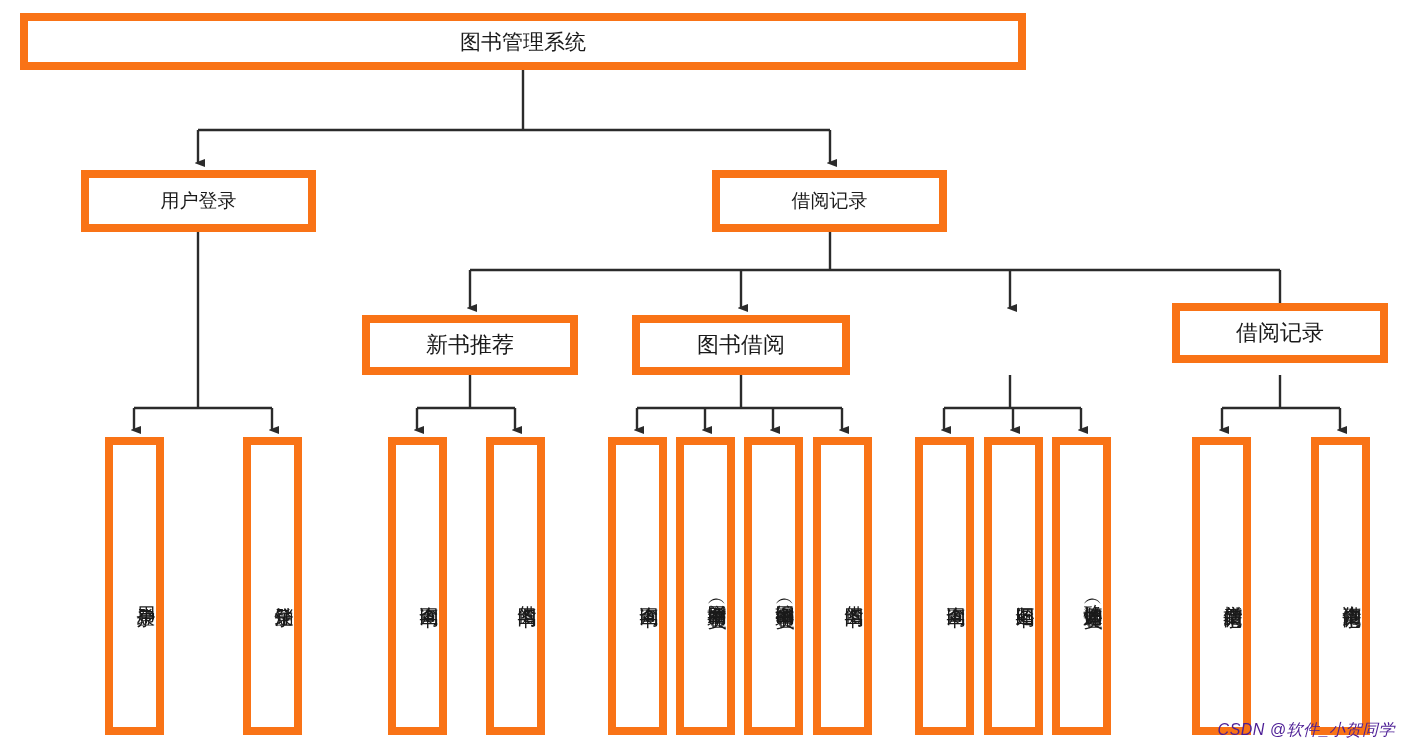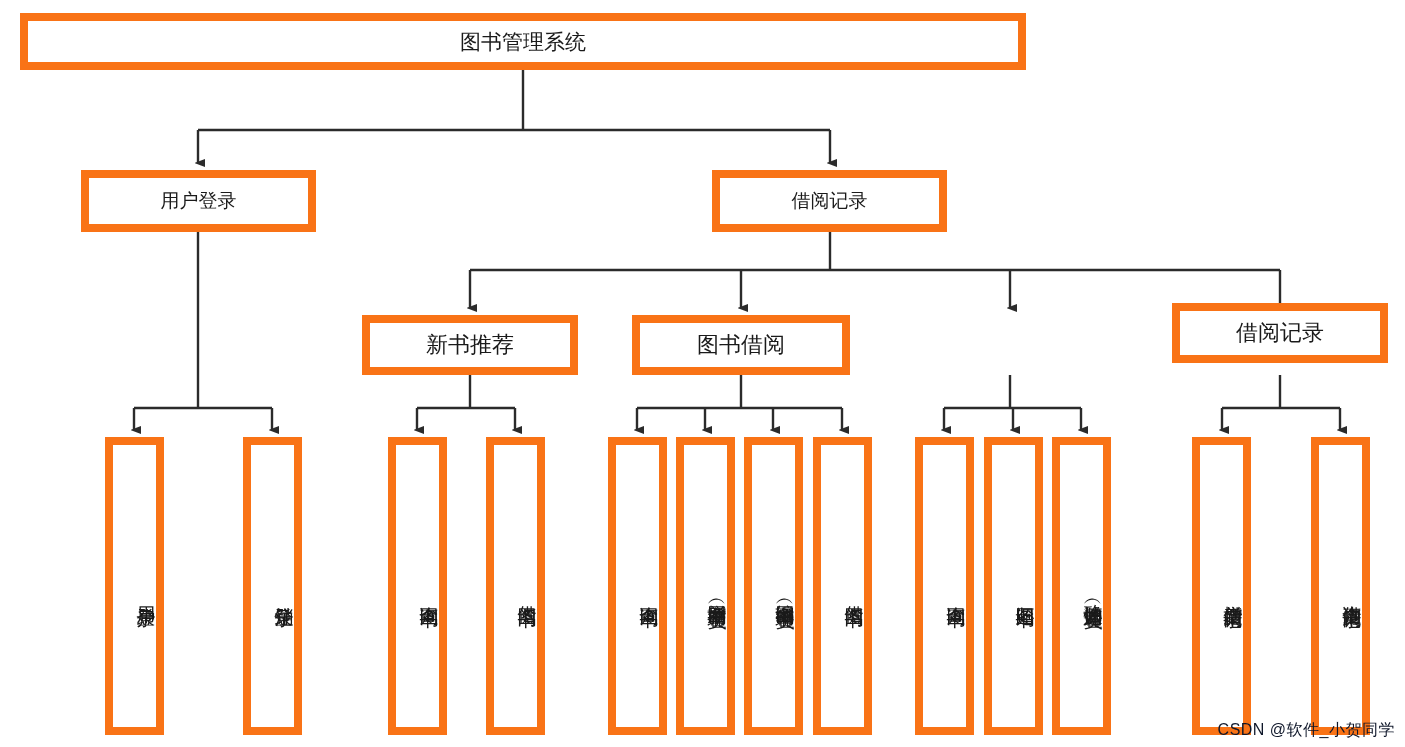--- a/index.html
+++ b/index.html
@@ -13,21 +13,21 @@
   .node.level-1{font-size:21px;}
   .node.level-2{font-size:19px;}
   .node.level-3{font-size:22px;}
   .node.leaf{font-size:19px;
              writing-mode:vertical-rl;text-orientation:upright;
              align-items:flex-start;justify-content:center;
              padding-top:14px;line-height:1.08;letter-spacing:1px;}
   .node-label{display:block;white-space:pre-line;}
   .node.leaf .node-label{writing-mode:vertical-rl;text-orientation:upright;}
   .watermark{position:absolute;right:10px;bottom:6px;font-size:16px;
-             color:#0f172a;white-space:nowrap;letter-spacing:.5px;}
+             color:#4c1d95;white-space:nowrap;letter-spacing:.5px;font-style:italic;}
 </style>
 </head>
 <body>
 
 <div id="diagram-root">
 
   <svg class="connectors" viewBox="0 0 1405 747" xmlns="http://www.w3.org/2000/svg">
     <defs>
       <marker id="arrow" markerWidth="10" markerHeight="10" refX="5" refY="7" orient="auto" markerUnits="userSpaceOnUse">
         <path d="M1,0 L9,0 L5,11 Z" fill="#2b2b2b"></path>

